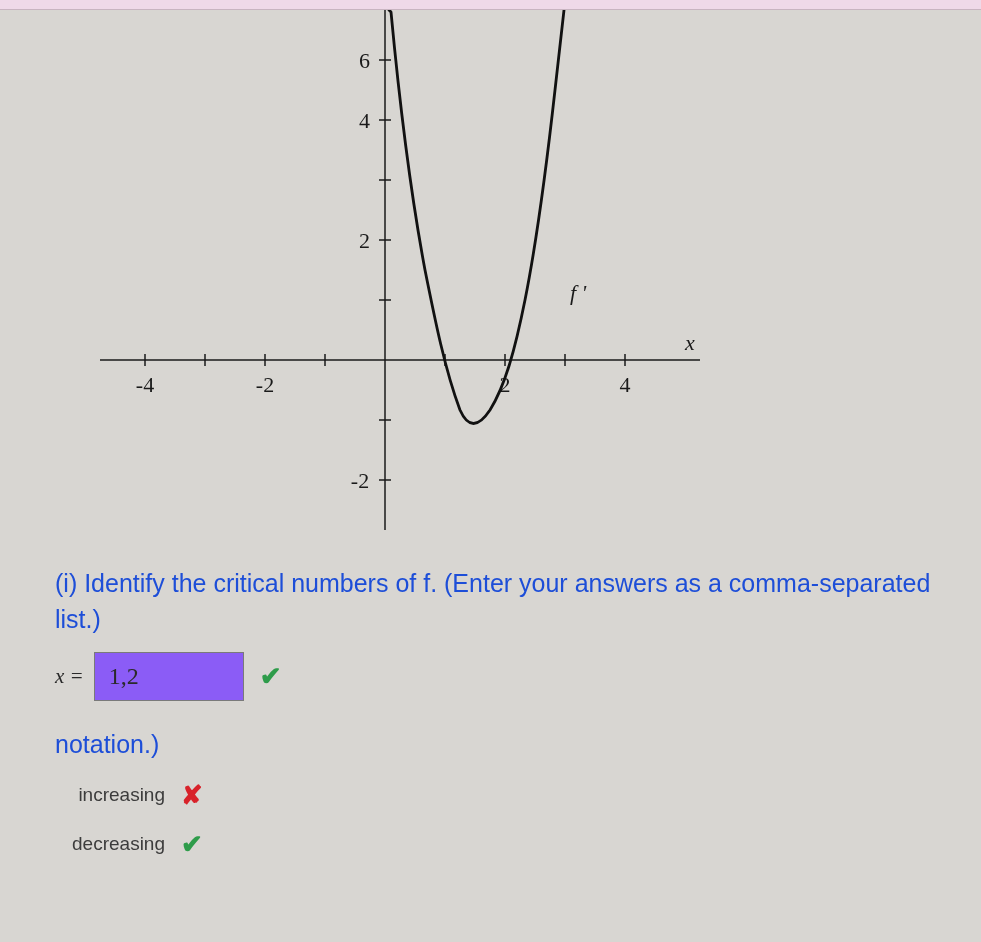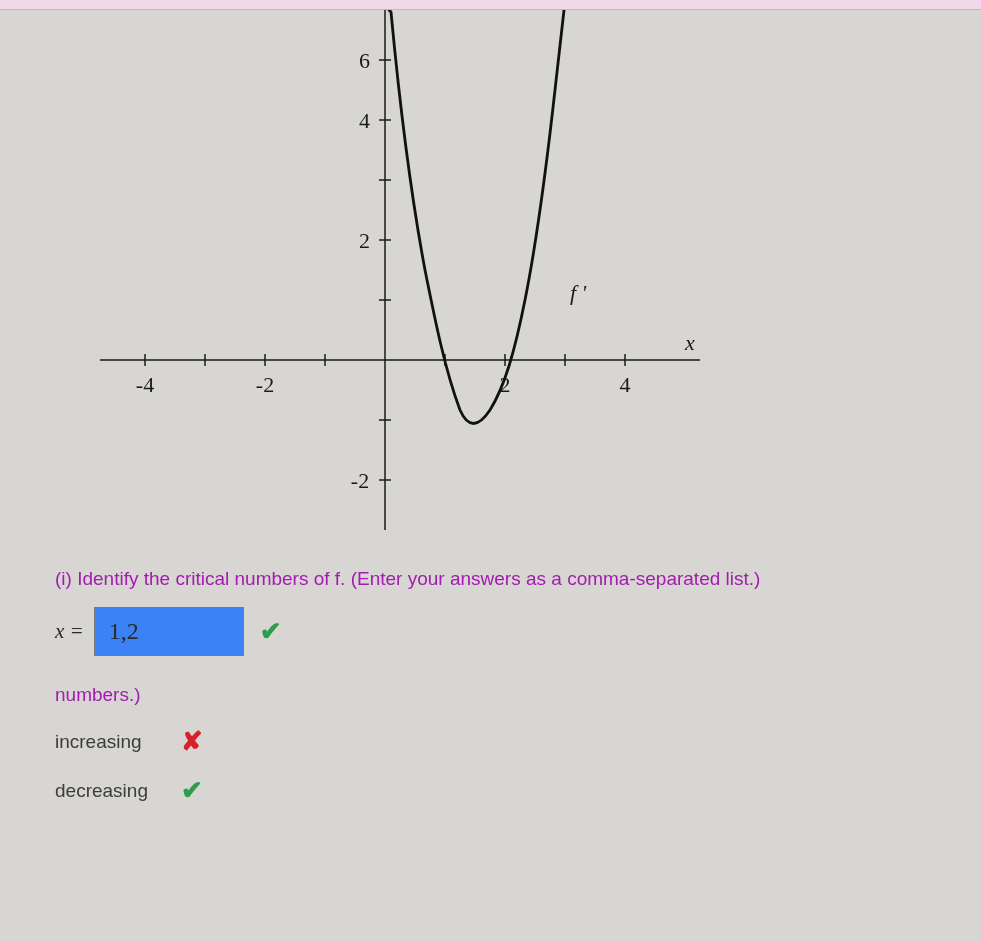--- a/index.html
+++ b/index.html
@@ -35,22 +35,22 @@
   }
   .axis-label-x { font-style: italic; }
   .curve-label {
     font-family: 'Times New Roman', serif;
     font-style: italic;
     font-size: 22px;
     fill: #1a1a1a;
   }
   .question-block { margin-top: 25px; }
   .question-text {
-    font-size: 19px;
-    color: #a21caf;
+    font-size: 25px;
+    color: #1d4ed8;
     line-height: 1.45;
   }
   .answer-row {
     display: flex;
     align-items: center;
     gap: 10px;
     margin-top: 14px;
   }
   .prefix-label {
     font-family: 'Times New Roman', serif;
@@ -58,39 +58,39 @@
     font-size: 21px;
     color: #2a2a2a;
   }
   .field-label {
     font-size: 19px;
     color: #3c3c3c;
     width: 110px;
   }
   .answer-box {
     border: 1px solid #7a7a7a;
-    background: #3b82f6;
+    background: #8b5cf6;
     padding: 10px 14px;
     min-width: 150px;
     font-family: 'Times New Roman', serif;
     font-size: 24px;
     color: #2a2a2a;
     display: inline-block;
   }
   .answer-box.wide { min-width: 240px; }
   .answer-box.med { min-width: 150px; }
   .check-icon, .cross-icon {
     display: inline-block;
     font-size: 26px;
     font-weight: bold;
     margin-left: 6px;
   }
   .check-icon { color: #2e9c4a; }
   .cross-icon { color: #d8222a; }
-  .sub-answers { margin-top: 18px; }
+  .sub-answers { margin-top: 18px; text-align: right; }
   .sub-answers .answer-row { margin-top: 18px; }
 </style>
 </head>
 <body>
 
 <div class="top-strip"></div>
 
 <div class="content">
 
   <div class="chart-area">
@@ -143,21 +143,21 @@
   <div class="question-block">
     <div class="question-text">(i) Identify the critical numbers of f. (Enter your answers as a comma-separated list.)</div>
     <div class="answer-row">
       <span class="prefix-label">x =</span>
       <span class="answer-box">1,2</span>
       <span class="check-icon">✔</span>
     </div>
   </div>
 
   <div class="question-block">
-    <div class="question-text">numbers.)</div>
+    <div class="question-text">notation.)</div>
 
     <div class="sub-answers">
       <div class="answer-row">
         <span class="field-label">increasing</span>
         <span class="cross-icon">✘</span>
       </div>
       <div class="answer-row">
         <span class="field-label">decreasing</span>
         <span class="check-icon">✔</span>
       </div>

